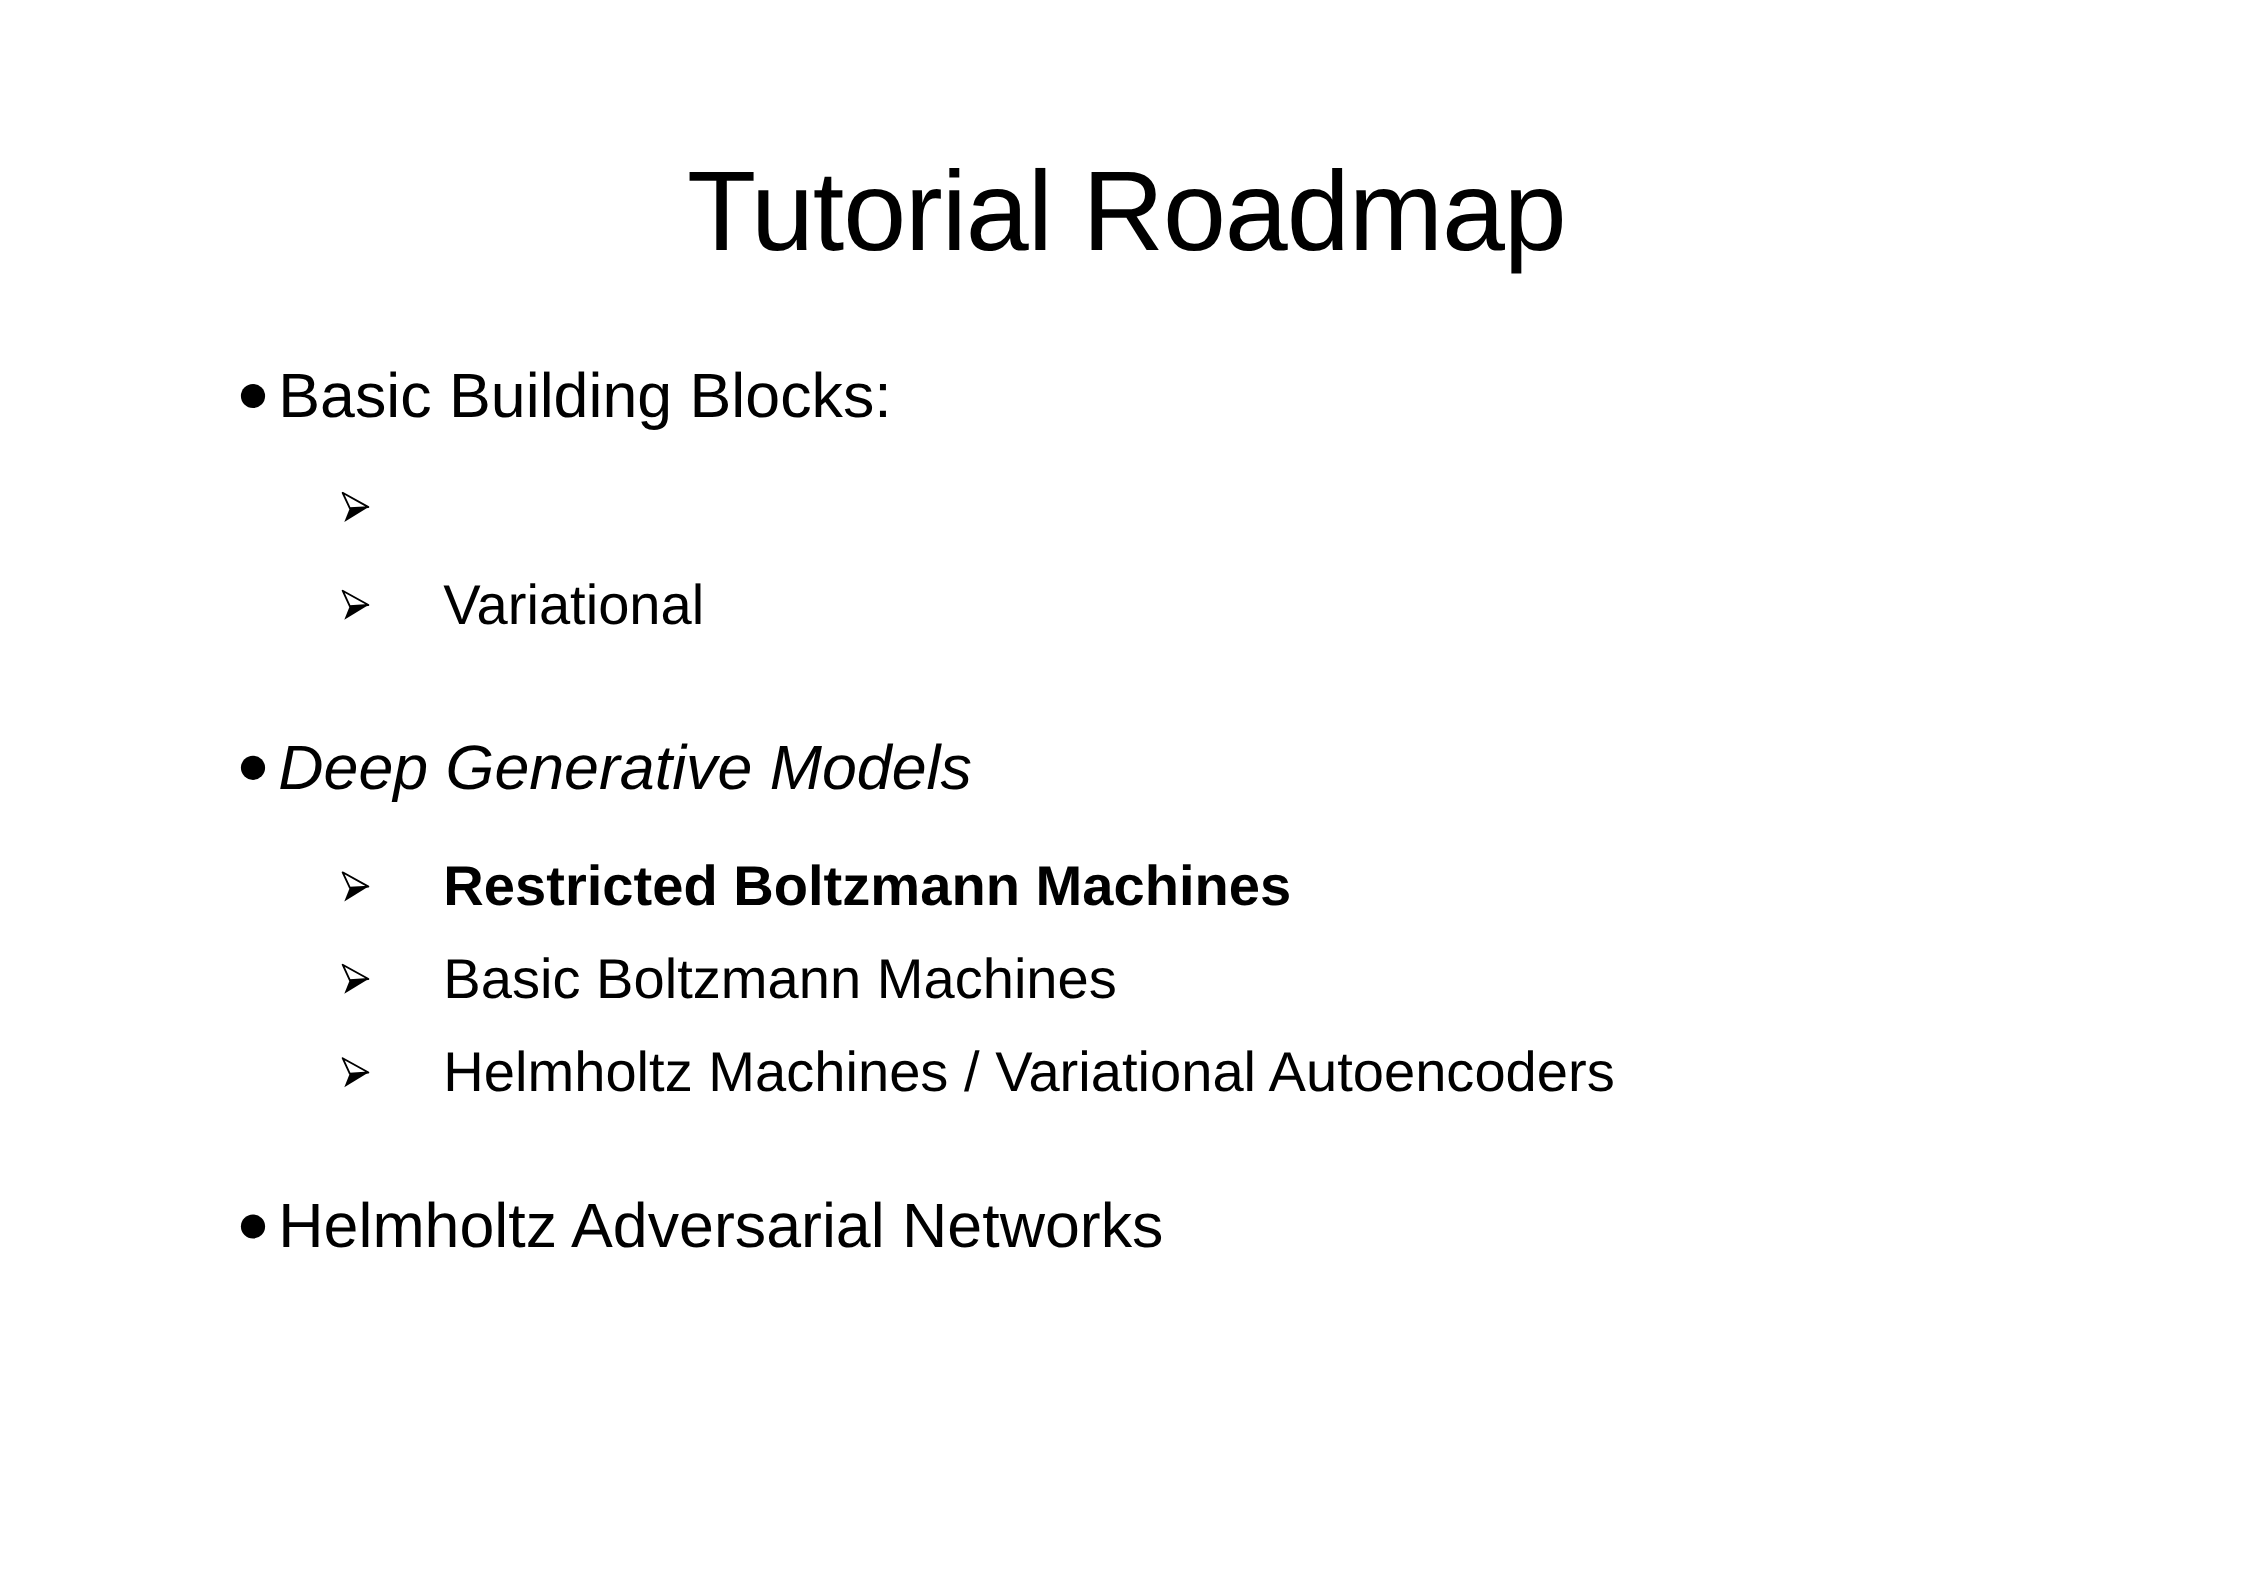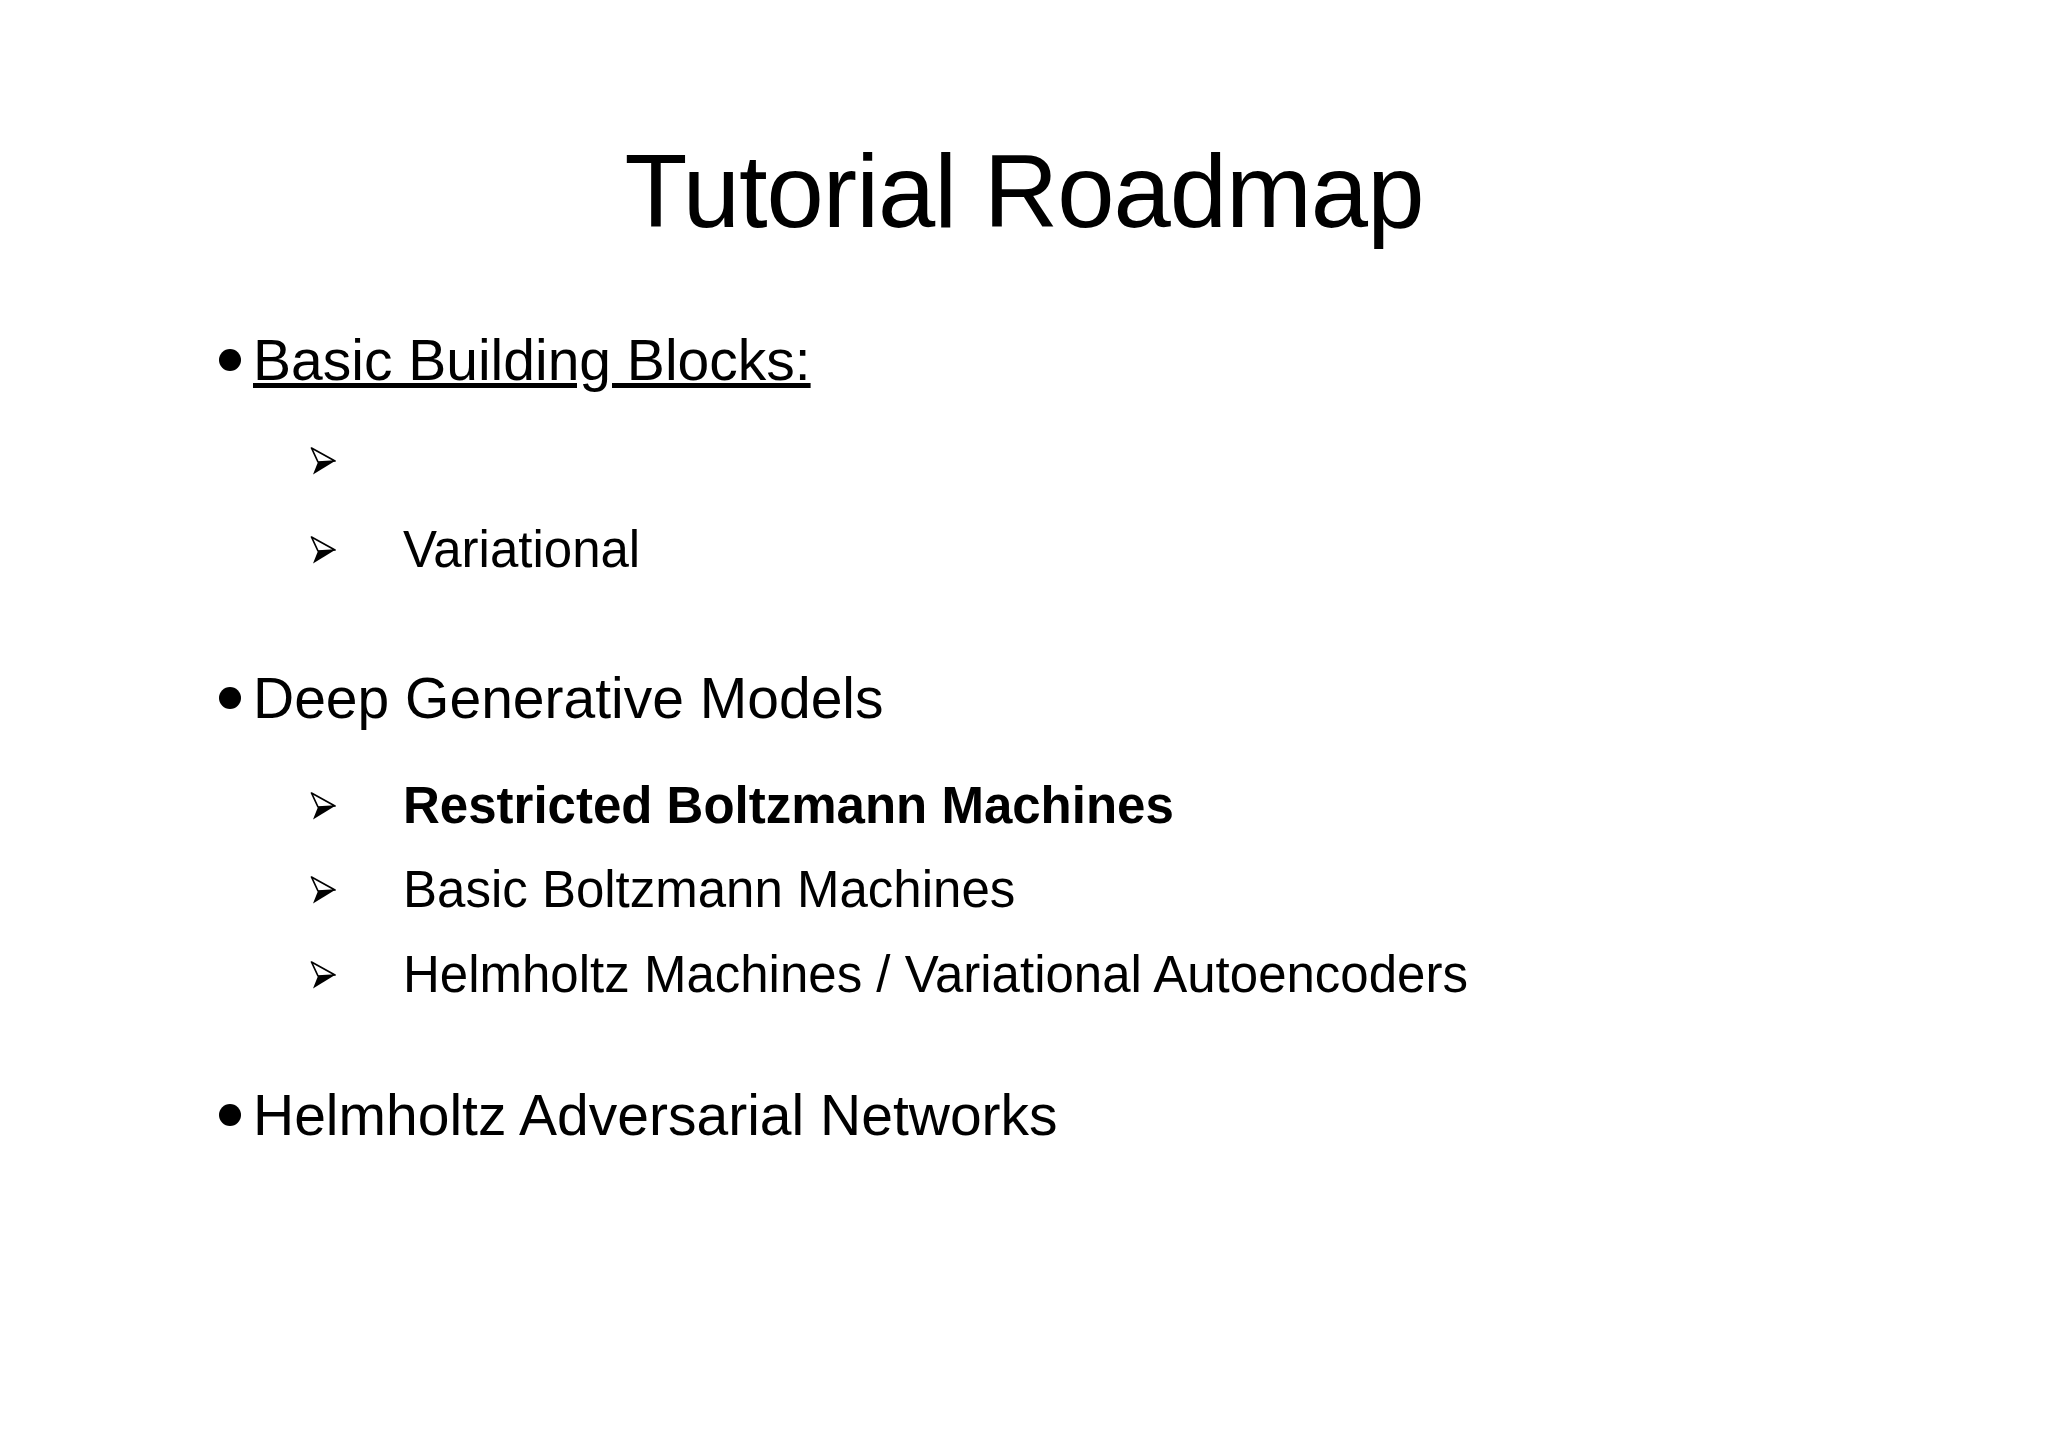--- a/index.html
+++ b/index.html
@@ -52,24 +52,24 @@
     line-height: 1;
     white-space: nowrap;
   }
   .sub-arrow {
     position: absolute;
     left: 0;
     top: 12px;
     width: 26px;
     height: 28px;
   }
-  .top-332  { top: 332px; text-decoration: underline; }
+  .top-332  { top: 332px; }
   .top-435  { top: 435px; }
   .top-524  { top: 524px; }
-  .top-670  { top: 670px; }
+  .top-670  { top: 670px; font-style: italic; }
   .top-780  { top: 780px; font-weight: bold; }
   .top-864  { top: 864px; }
   .top-949  { top: 949px; }
   .top-1087 { top: 1087px; }
 </style>
 </head>
 <body>
 
 <div class="slide">
 

